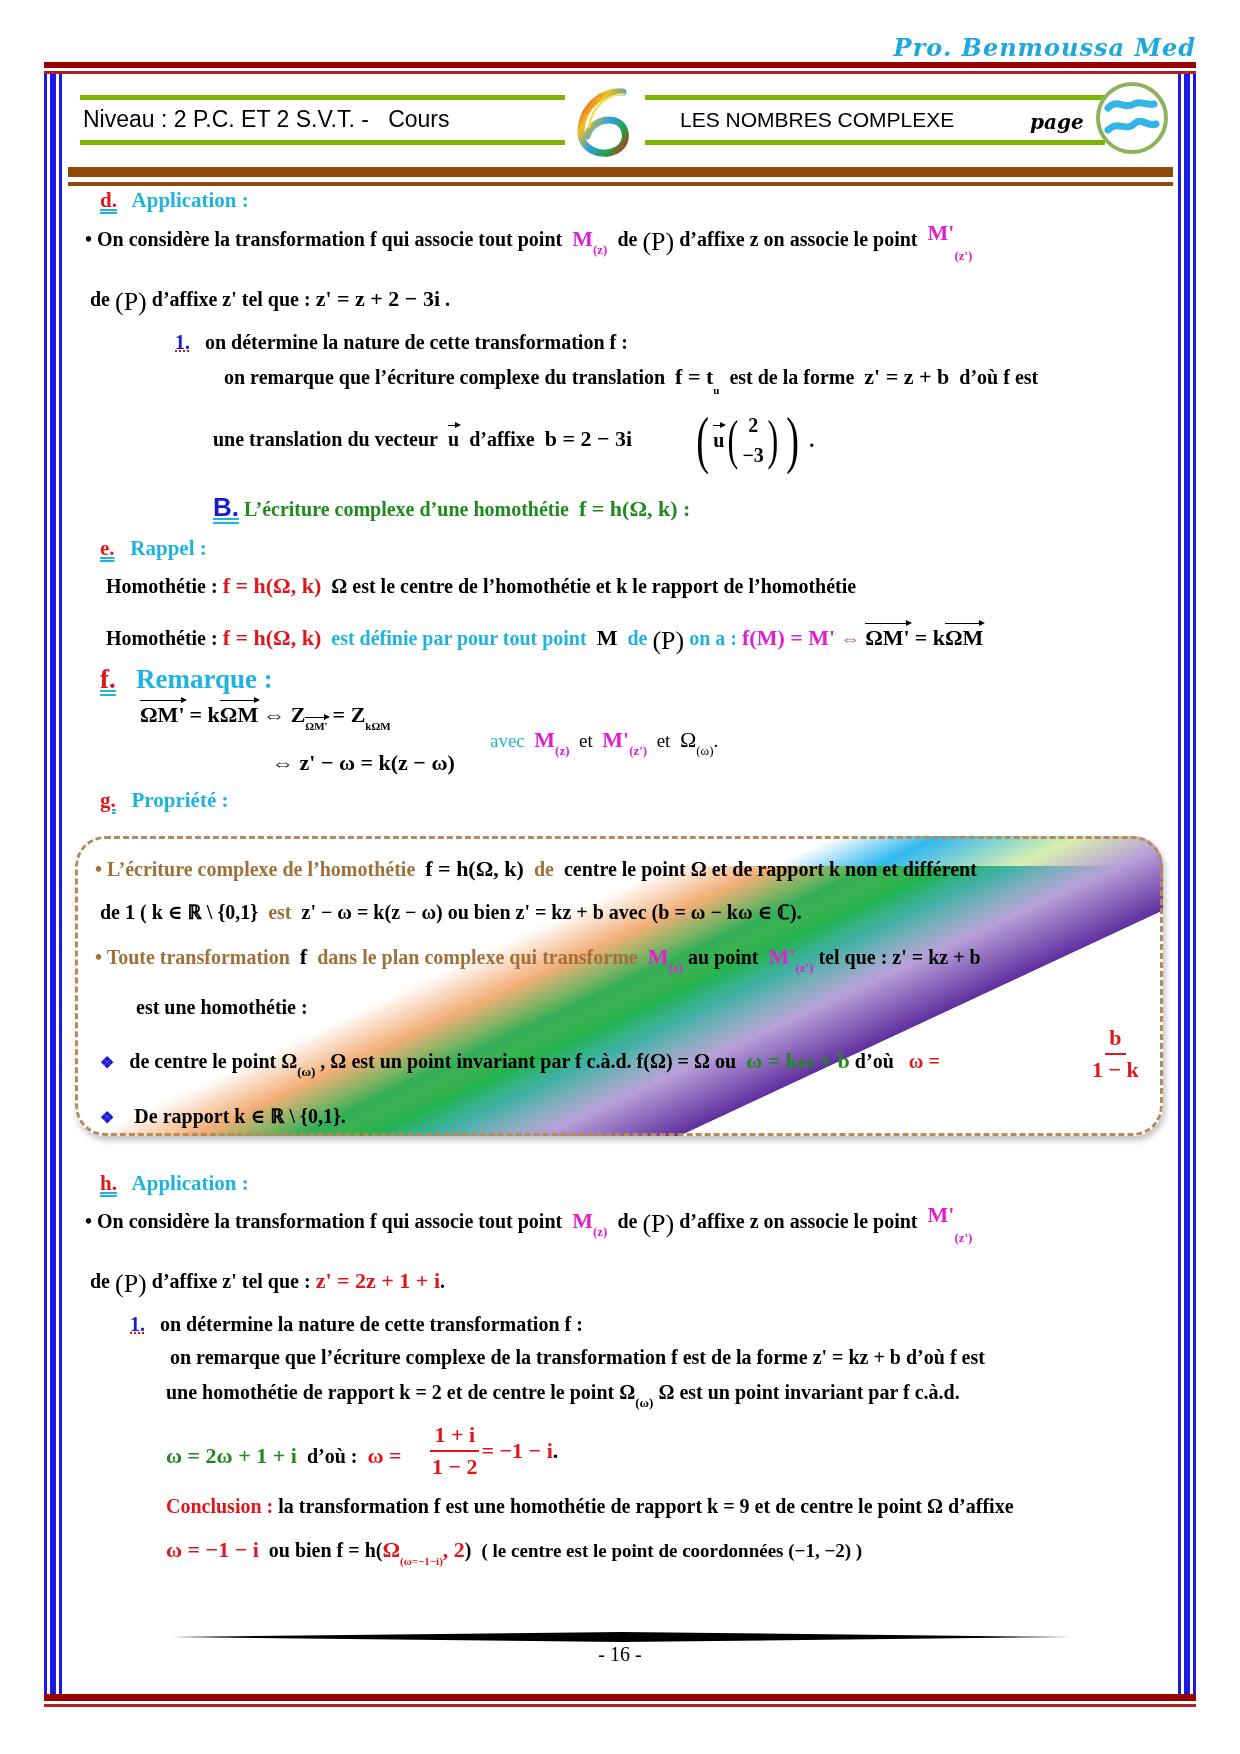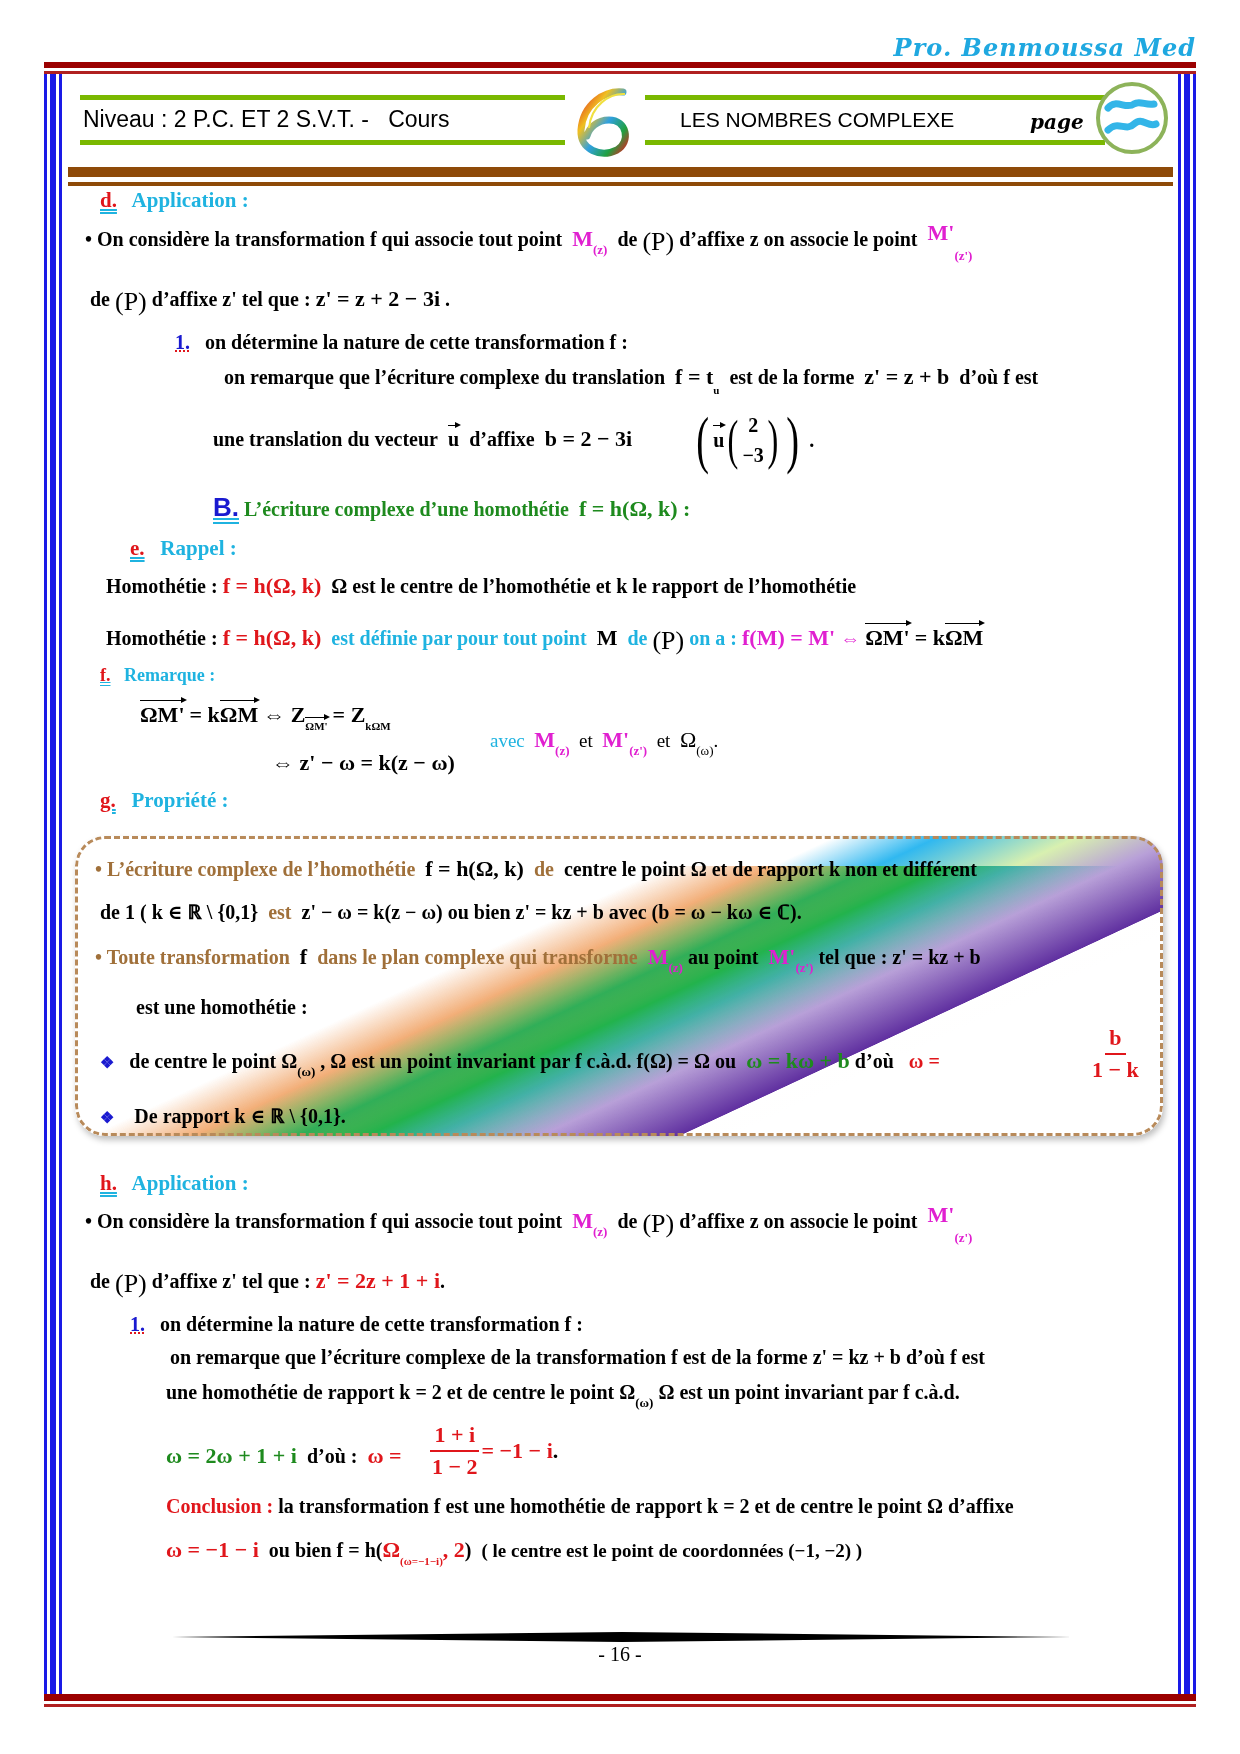--- a/index.html
+++ b/index.html
@@ -131,21 +131,21 @@
   </div>
 </div>
 
 <div class="line green" style="left:213px;top:494px;">
   <span class="sans" style="font-size:26px;color:#1A1AD0;text-decoration:underline double #1FB3E0;">B.</span>
   <span>L’écriture complexe d’une homothétie</span>&nbsp;
   <span class="bigm">f = h(Ω, k) :</span>
 </div>
 
 <div>
-  <div class="line" style="left:100px;top:538px;font-size:21px;margin-left:30px;">
+  <div class="line" style="left:100px;top:538px;font-size:21px;">
     <span class="red lbl">e.</span>&nbsp;&nbsp;
     <span class="cyan">Rappel :</span>
   </div>
   <div class="line" style="left:106px;top:575px;">
     <span>Homothétie :</span>
     <span class="red bigm">f = h(Ω, k)</span>&nbsp;
     <span>Ω  est le centre de l’homothétie et k le rapport de l’homothétie</span>
   </div>
   <div class="line" style="left:106px;top:627px;">
     <span>Homothétie :</span>
@@ -156,21 +156,21 @@
     <span class="paren" style="font-size:26px;">(P)</span>
     <span class="cyan">on a :</span>
     <span class="mag bigm">f(M) = M'</span>
     <span class="mag">⇔</span>
     <span class="vec bigm">ΩM'</span>
     <span class="bigm">= k</span><span class="vec bigm">ΩM</span>
   </div>
 </div>
 
 <div>
-  <div class="line" style="left:100px;top:666px;font-size:18px;">
+  <div class="line" style="left:100px;top:666px;font-size:27px;">
     <span class="red lbl">f.</span>&nbsp;&nbsp;
     <span class="cyan">Remarque :</span>
   </div>
   <div class="line" style="left:140px;top:704px;">
     <span class="vec bigm">ΩM'</span>
     <span class="bigm">= k</span><span class="vec bigm">ΩM</span>
     <span class="bigm">⇔ Z</span><sub class="vec" style="font-size:11px;">ΩM'</sub>
     <span class="bigm">= Z</span><sub style="font-size:11px;">kΩM</sub>
   </div>
   <div class="line" style="left:272px;top:752px;">
@@ -276,21 +276,21 @@
   <div class="abs red" style="left:428px;top:1422px;font-weight:bold;font-size:22px;display:flex;align-items:center;">
     <span class="frac">
         <span class="n">1 + i</span>
         <span class="d">1 − 2</span>
       </span>
     <span>= −1 − i</span>
       <span style="color:#000;">.</span>
   </div>
   <div class="line" style="left:166px;top:1496px;">
     <span class="red">Conclusion :</span>
-    <span>la transformation f est une homothétie de rapport  k = 2  et de centre le point  Ω   d’affixe</span>
+    <span>la transformation f est une homothétie de rapport  k = 9  et de centre le point  Ω   d’affixe</span>
   </div>
   <div class="line" style="left:166px;top:1539px;">
     <span class="red bigm">ω = −1 − i</span>&nbsp;
     <span>ou bien  f = h(</span><span class="red bigm">Ω</span><sub class="red" style="font-size:11px;margin-top:21px;">(ω=−1−i)</sub><span class="red bigm">, 2</span><span>)</span>&nbsp;
     <span style="font-size:19px;">( le centre est le point de coordonnées  (−1, −2) )</span>
   </div>
 </div>
 
 <div class="abs" style="left:172px;top:1628px;width:900px;height:10px;">
   <svg width="900" height="10" viewBox="0 0 900 10">

